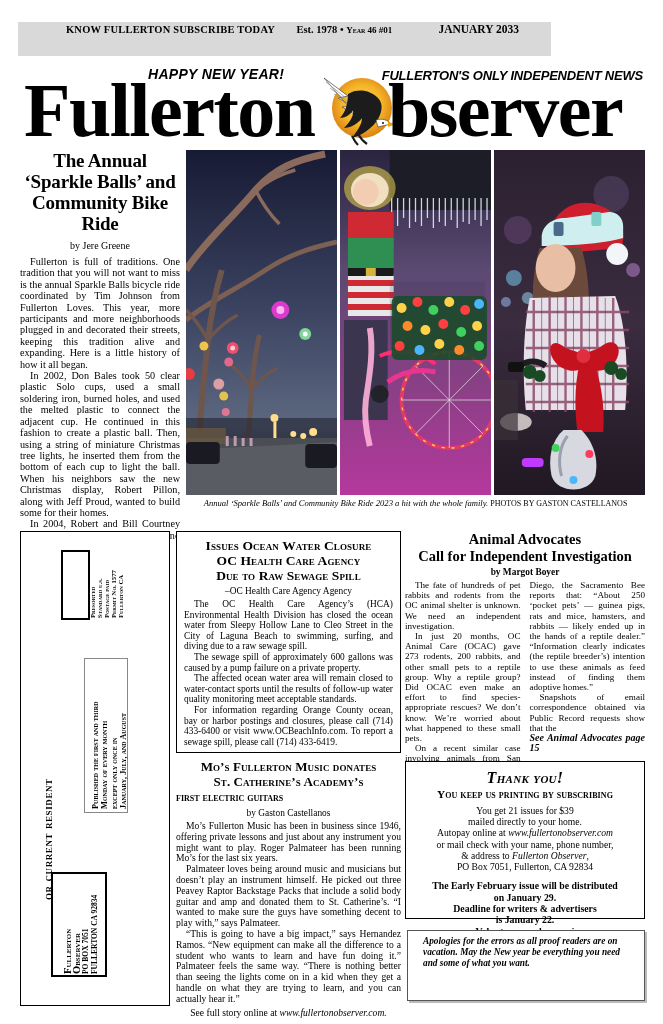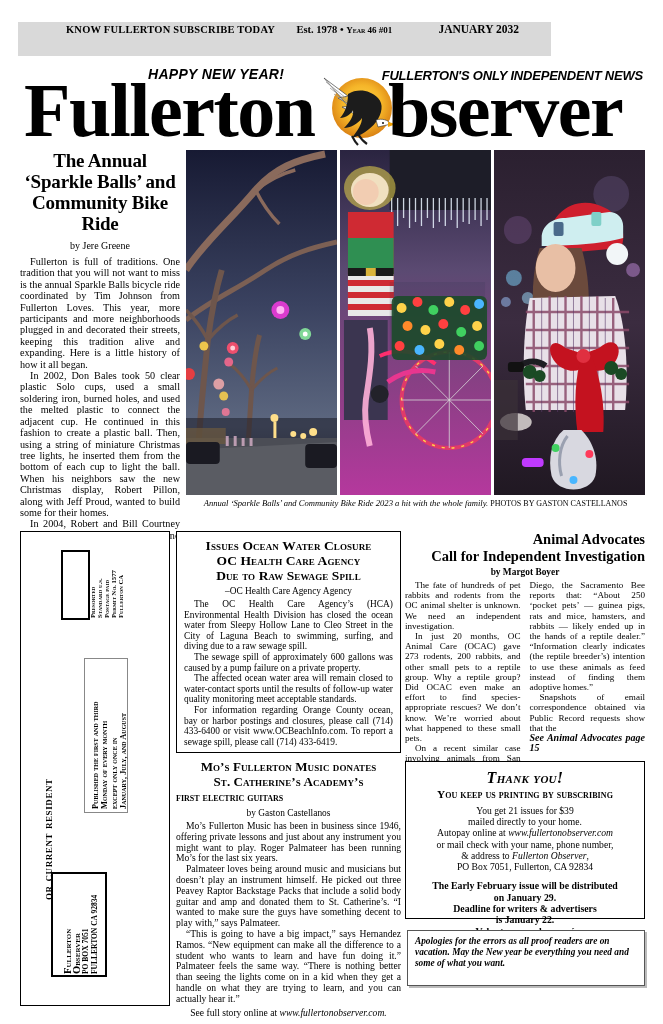--- a/index.html
+++ b/index.html
@@ -207,21 +207,21 @@
   .sc-head {
     text-align: center;
     font-weight: bold;
     font-variant: small-caps;
     font-size: 13.5px;
     line-height: 15px;
     letter-spacing: .1px;
     margin: 0;
   }
   .plain-head {
-    text-align: right;
+    text-align: center;
     font-weight: bold;
     font-size: 14.5px;
     line-height: 16.5px;
     margin: 0;
   }
   .src-line {
     text-align: center;
     font-size: 9.4px;
     margin-top: 3px;
     margin-bottom: 3px;
@@ -265,22 +265,22 @@
   }
   .thanks-body { font-size: 9.6px; line-height: 11.2px; }
   .thanks-body .ital { font-style: italic; }
   .thanks-bold {
     font-weight: bold; font-size: 9.8px; line-height: 11.4px; margin-top: 8px;
   }
   .thanks-bold .ital { font-style: italic; }
 
   
   #apology {
-    left: 407px; top: 930px; width: 238px; height: 56px;
-    border: 1.3px solid #555; padding: 5px 7px;
+    left: 407px; top: 930px; width: 238px; height: 71px;
+    border: 1.3px solid #555; padding: 5px 15px;
     font-style: italic; font-weight: bold; font-size: 9.3px; line-height: 11px;
     text-align: left; box-shadow: 2px 2px 0 #bbb;
   }
 
   
   #mailpanel {
     position: absolute;
     left: 20px; top: 531px; width: 150px; height: 475px;
     border: 1.2px solid #000; box-sizing: border-box; background: #fff;
   }
@@ -335,21 +335,21 @@
 <div class="page">
 
   <div class="topbar">
     <div class="topbar-line1">
       <span class="tb-know">KNOW FULLERTON SUBSCRIBE TODAY</span>
       <span class="tb-est">
         <span>Est. 1978</span>
         <span>•</span>
         <span class="sc" style="font-variant:small-caps">Year 46 #01</span>
       </span>
-      <span class="tb-month">JANUARY 2032</span>
+      <span class="tb-month">JANUARY 2033</span>
     </div>
   </div>
 
   <div class="masthead">
     <div class="happy">HAPPY NEW YEAR!</div>
     <div class="tagline">FULLERTON'S ONLY INDEPENDENT NEWS</div>
     <div class="logo-row">
       <span class="logo-word logo-a">Fullerton</span>
       <svg class="eagle" viewBox="0 0 80 80">
         <defs>

